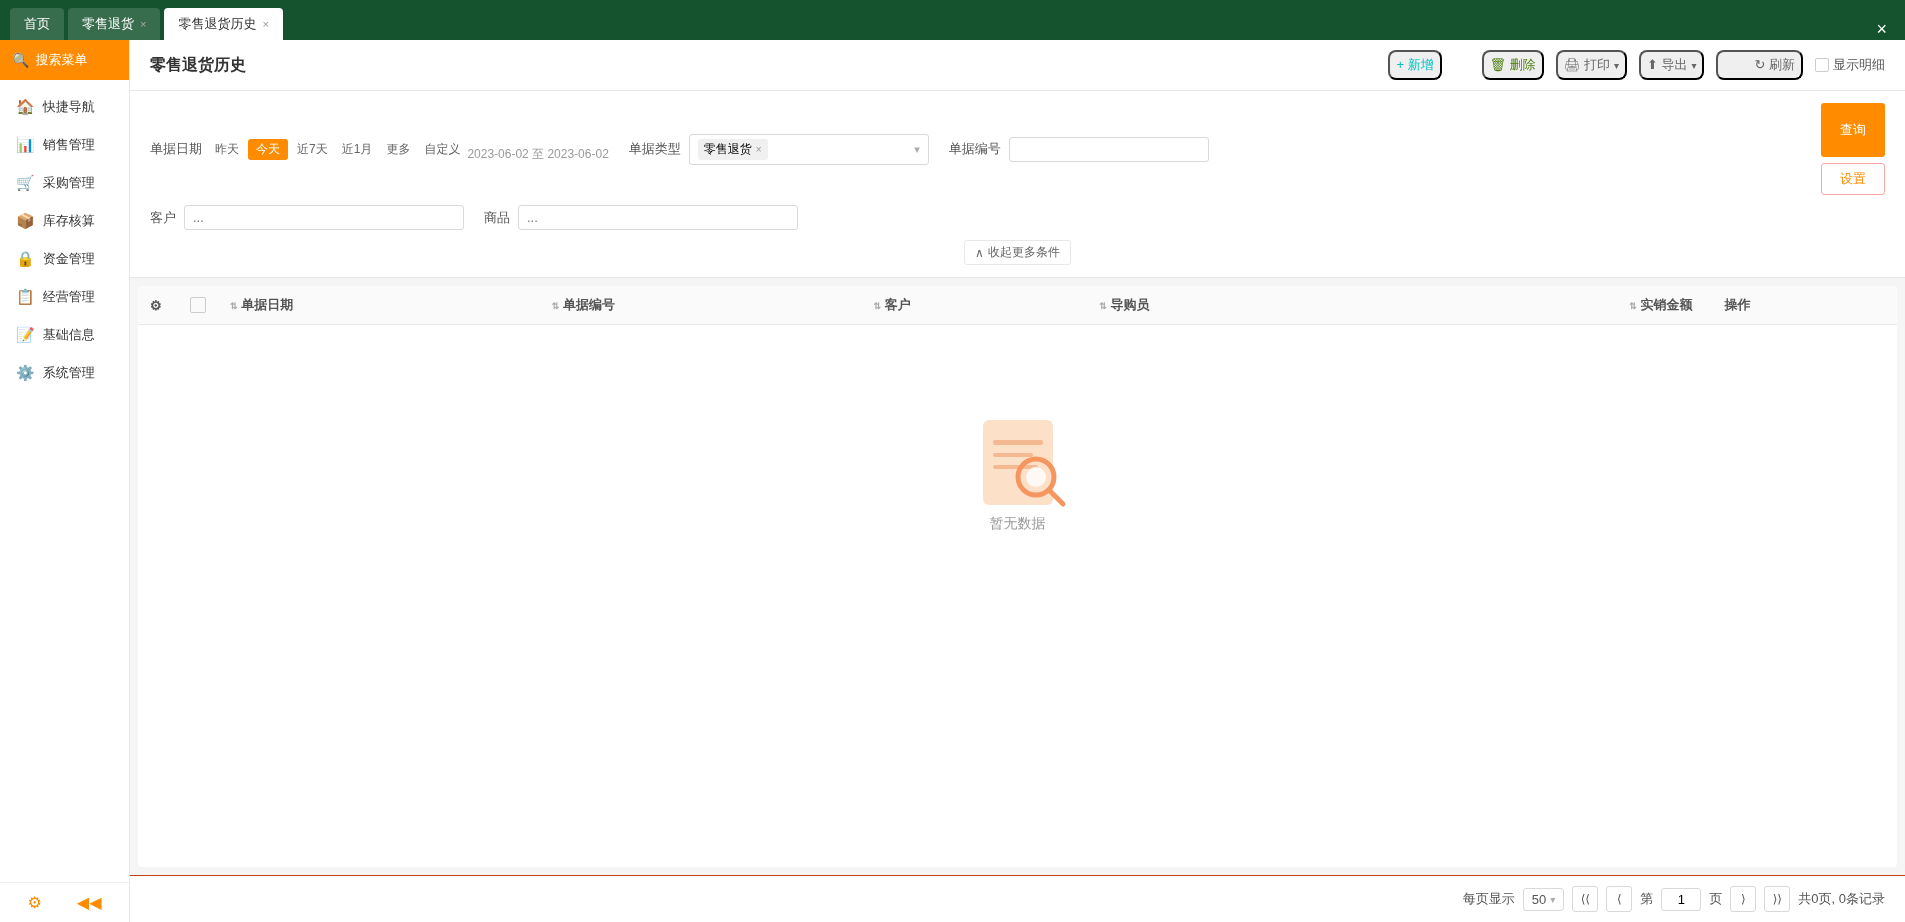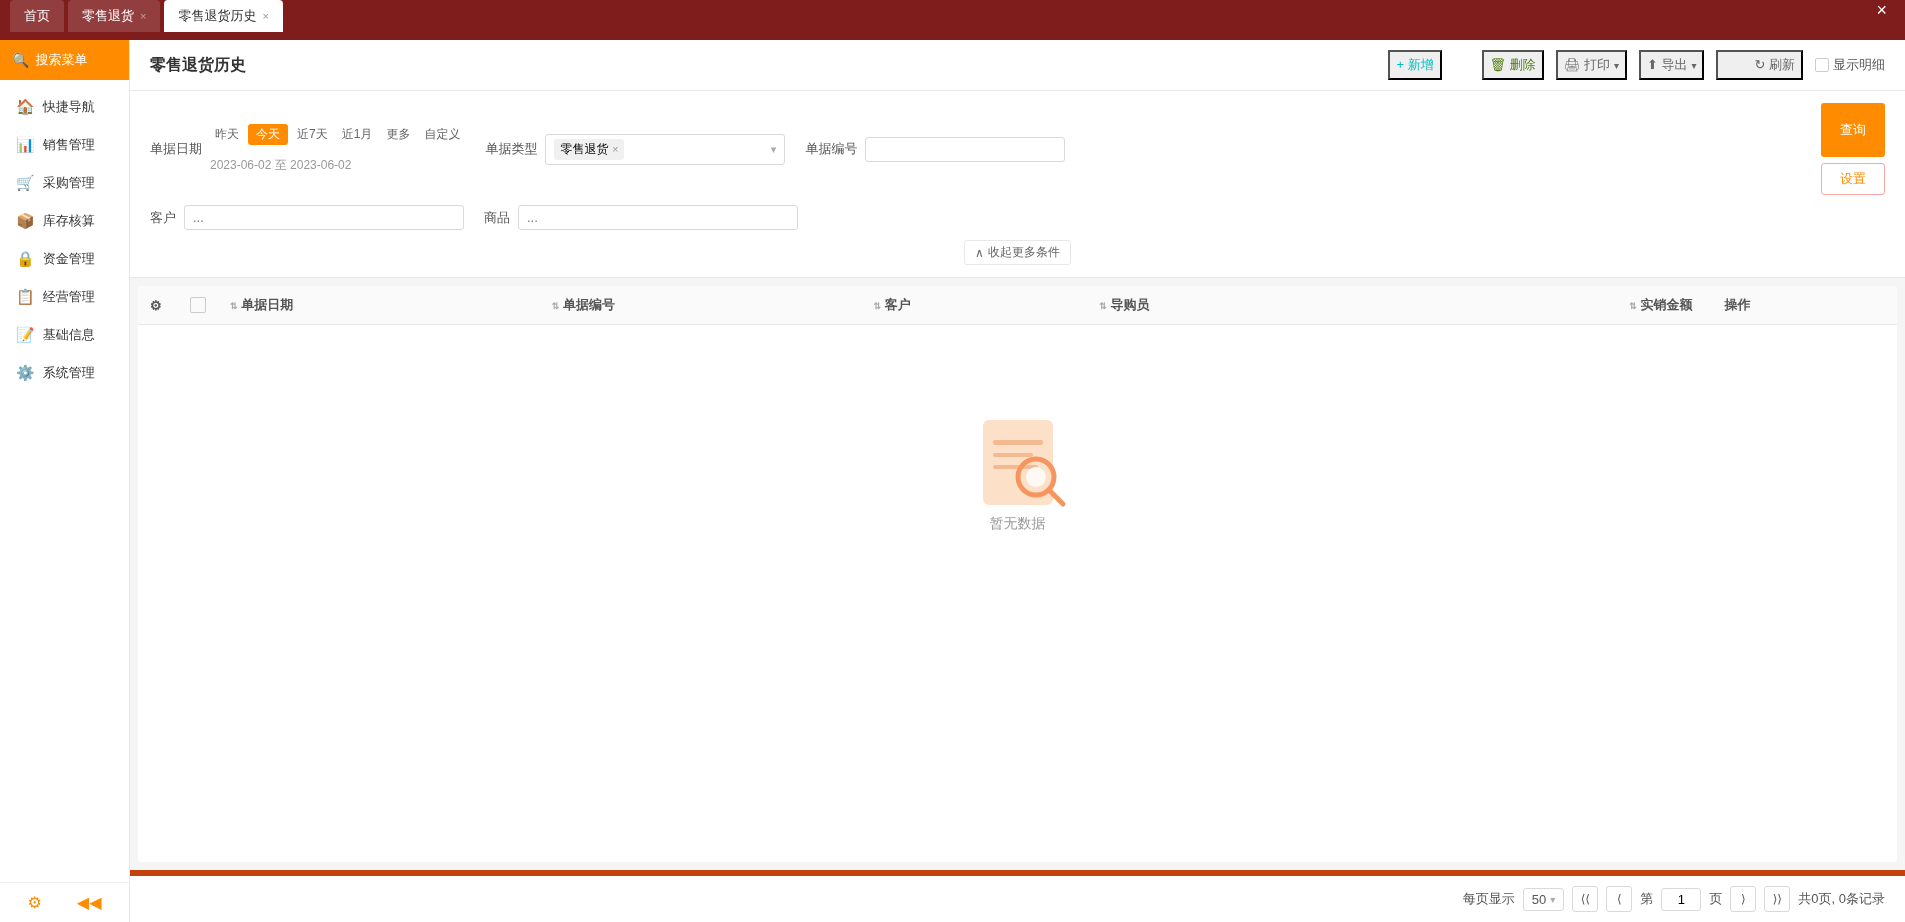--- a/index.html
+++ b/index.html
@@ -1,21 +1,21 @@
 <!DOCTYPE html>
 <html><head>
   <meta charset="utf-8">
   <style>
     * { box-sizing: border-box; margin: 0; padding: 0; font-family: 'Microsoft YaHei', Arial, sans-serif; }
     body { display: flex; flex-direction: column; height: 922px; overflow: hidden; background: #f5f5f5; }
 
     
     .tab-bar {
-      display: flex; align-items: flex-start;
-      background: #7f1d1d;
+      display: flex; align-items: flex-end;
+      background: #14532d;
       height: 40px;
       padding: 0 10px;
       flex-shrink: 0;
     }
     .tab-item {
       display: flex; align-items: center;
       padding: 0 14px;
       height: 32px;
       border-radius: 4px 4px 0 0;
       font-size: 13px;
@@ -84,21 +84,21 @@
       background: #fff;
       padding: 10px 20px;
       border-bottom: 1px solid #e8e8e8;
       flex-shrink: 0;
     }
     .page-title { font-size: 16px; font-weight: bold; color: #333; }
     .header-actions { display: flex; align-items: center; gap: 12px; }
     .action-btn {
       display: flex; align-items: center; gap: 4px;
       font-size: 13px; color: #555; cursor: pointer; padding: 4px 6px;
-      border-radius: 0;
+      border-radius: 8px;
     }
     .btn-new { color: #00bfbf; }
     .btn-delete { color: #4d7c0f; margin-left: 28px; }
     .btn-print { color: #666; }
     .btn-export { color: #666; }
     .btn-refresh { color: #666; padding-left: 36px; }
     .show-detail-area { display: flex; align-items: center; gap: 4px; font-size: 13px; color: #555; }
     .checkbox-fake { width: 14px; height: 14px; border: 1px solid #ccc; border-radius: 2px; cursor: pointer; }
 
     
@@ -160,21 +160,21 @@
       display: flex; flex-direction: column; align-items: center; justify-content: center;
       padding: 80px 0;
     }
     .empty-text { font-size: 14px; color: #999; }
 
     
     .pagination-bar {
       display: flex; align-items: center; justify-content: flex-end;
       padding: 10px 20px;
       background: #fff;
-      border-top: 6px solid #c2410c;
+      border-top: 1px solid #c2410c;
       font-size: 13px;
       color: #555;
       gap: 8px;
       flex-shrink: 0;
     }
     .page-size-select {
       display: flex; align-items: center; gap: 4px;
       border: 1px solid #d9d9d9; border-radius: 3px; padding: 3px 8px; cursor: pointer;
     }
     .page-nav-btn {
@@ -295,21 +295,21 @@
           <span>显示明细</span>
         </div>
       </div>
     </div>
 
     <div class="filter-area">
       <div class="filter-row">
 
         <div class="filter-item">
           <span class="filter-label">单据日期</span>
-          <div style="display:flex;flex-direction:column;gap:2px;">
+          <div style="display:flex;flex-direction:row;gap:2px;">
             <div class="date-buttons">
               <span class="date-btn">昨天</span>
               <span class="date-btn active">今天</span>
               <span class="date-btn">近7天</span>
               <span class="date-btn">近1月</span>
               <span class="date-btn">更多</span>
               <span class="date-btn">自定义</span>
             </div>
             <div class="date-range">2023-06-02 至 2023-06-02</div>
           </div>

